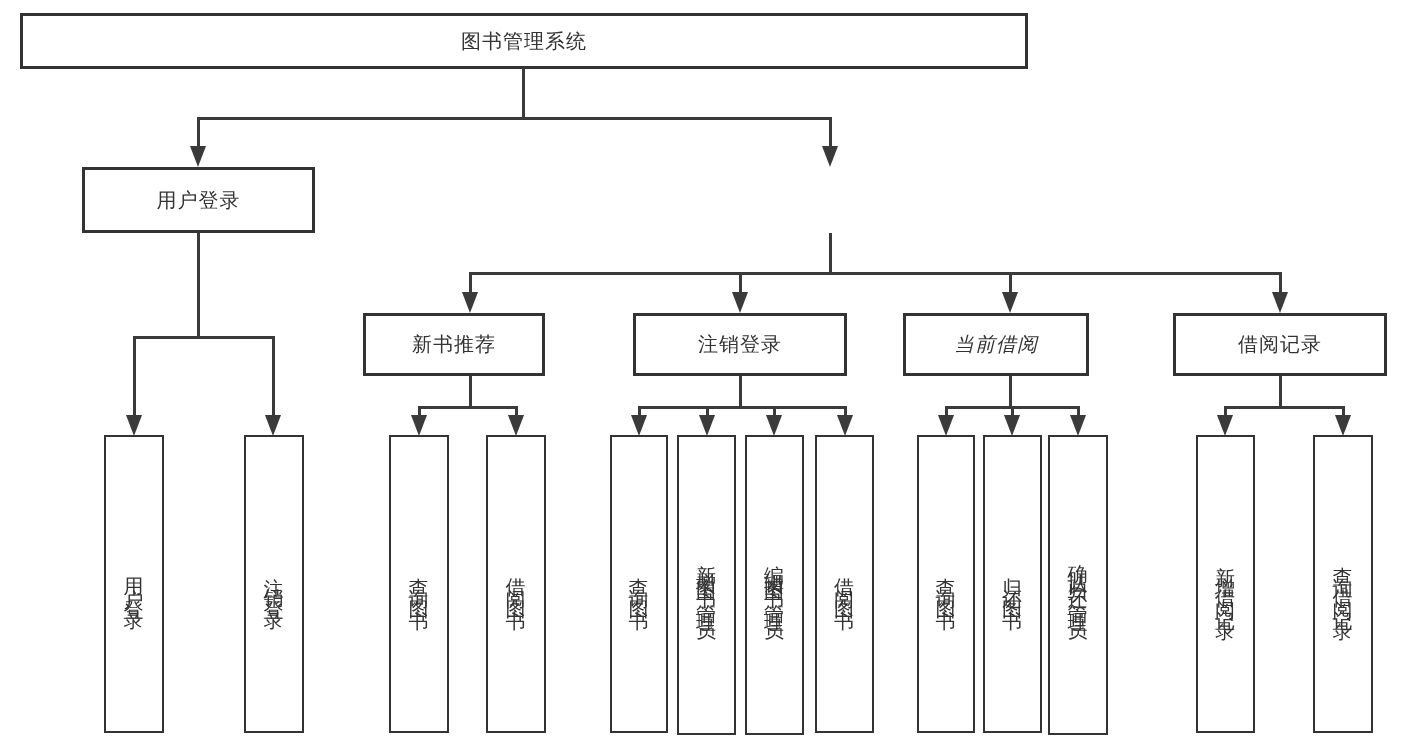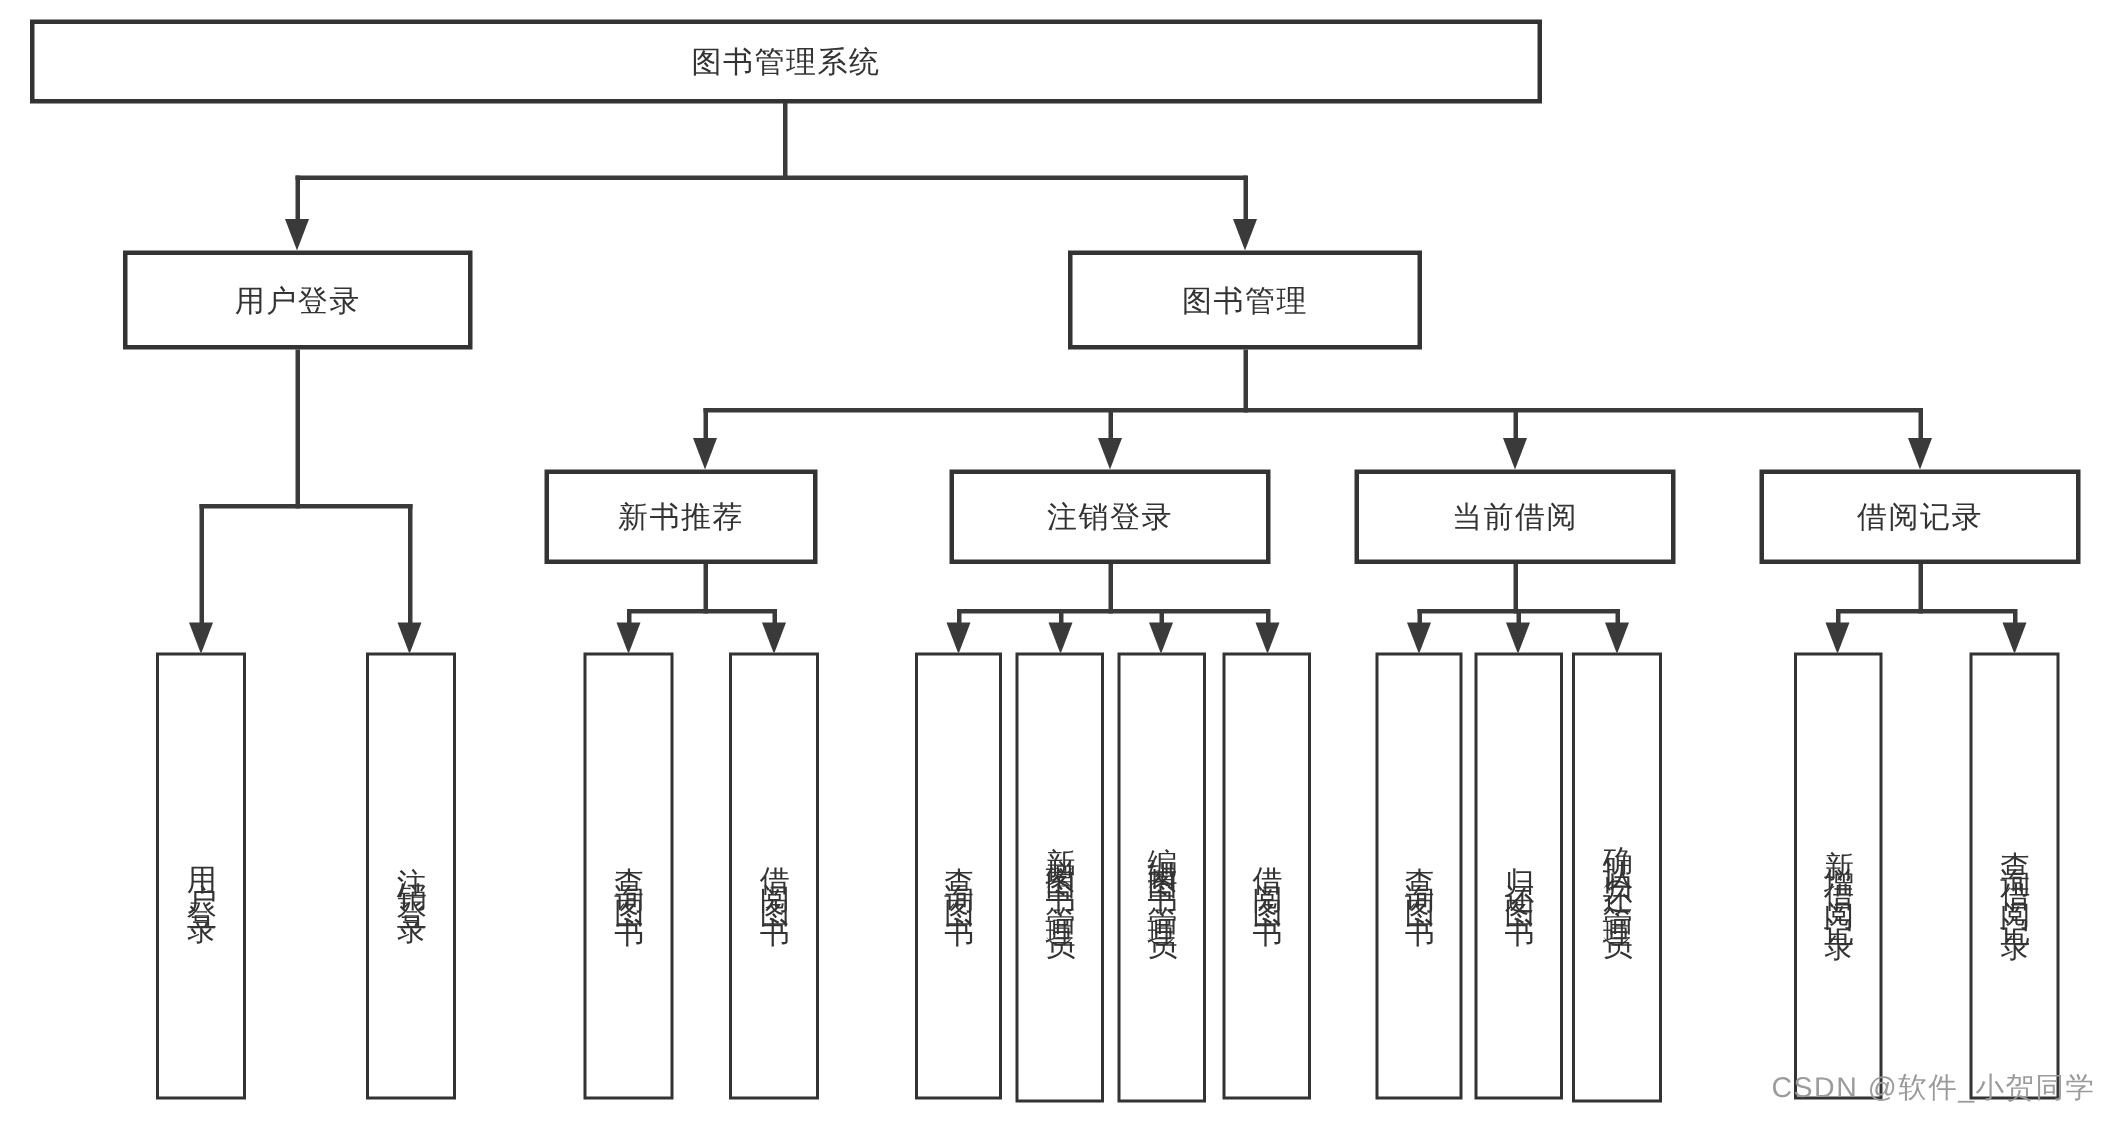--- a/index.html
+++ b/index.html
@@ -40,21 +40,20 @@
   <div class="box" style="left:20px;top:13px;width:1008px;height:56px;">图书管理系统</div>
 
   <div class="vline" style="left:522px;top:68px;height:51px;"></div>
   <div class="hline" style="left:197px;top:117px;width:634px;"></div>
   <div class="vline" style="left:197px;top:117px;height:35px;"></div>
   <div class="arrow" style="left:190px;top:146px;"></div>
   <div class="vline" style="left:829px;top:117px;height:35px;"></div>
   <div class="arrow" style="left:822px;top:146px;"></div>
 
   <div class="box" style="left:82px;top:167px;width:233px;height:66px;">用户登录</div>
-  <div class="box" style="left:712px;top:167px;width:236px;height:66px;">图书管理</div>
 
   <div class="vline" style="left:197px;top:233px;height:106px;"></div>
   <div class="hline" style="left:133px;top:336px;width:142px;"></div>
   <div class="vline" style="left:133px;top:336px;height:82px;"></div>
   <div class="arrow" style="left:126px;top:415px;"></div>
   <div class="vline" style="left:272px;top:336px;height:82px;"></div>
   <div class="arrow" style="left:265px;top:415px;"></div>
 
   <div class="vline" style="left:829px;top:233px;height:42px;"></div>
   <div class="hline" style="left:469px;top:272px;width:812px;"></div>
@@ -62,21 +61,21 @@
   <div class="arrow" style="left:462px;top:292px;"></div>
   <div class="vline" style="left:739px;top:272px;height:24px;"></div>
   <div class="arrow" style="left:732px;top:292px;"></div>
   <div class="vline" style="left:1009px;top:272px;height:24px;"></div>
   <div class="arrow" style="left:1002px;top:292px;"></div>
   <div class="vline" style="left:1279px;top:272px;height:24px;"></div>
   <div class="arrow" style="left:1272px;top:292px;"></div>
 
   <div class="box" style="left:363px;top:313px;width:182px;height:63px;">新书推荐</div>
   <div class="box" style="left:633px;top:313px;width:214px;height:63px;">注销登录</div>
-  <div class="box" style="left:903px;top:313px;width:214px;height:63px;">当前借阅</div>
+  <div class="box" style="left:903px;top:313px;width:186px;height:63px;font-style:italic;">当前借阅</div>
   <div class="box" style="left:1173px;top:313px;width:214px;height:63px;">借阅记录</div>
 
   <div class="vline" style="left:469px;top:376px;height:33px;"></div>
   <div class="hline" style="left:418px;top:406px;width:100px;"></div>
   <div class="vline" style="left:418px;top:406px;height:12px;"></div>
   <div class="arrow" style="left:411px;top:415px;"></div>
   <div class="vline" style="left:515px;top:406px;height:12px;"></div>
   <div class="arrow" style="left:508px;top:415px;"></div>
 
   <div class="vline" style="left:739px;top:376px;height:33px;"></div>
@@ -143,15 +142,14 @@
     <span class="vtext" style="letter-spacing:8px;">确认归还（管理员）</span>
   </div>
 
   <div class="tallbox" style="left:1196px;top:435px;width:59px;height:298px;">
     <span class="vtext">新增借阅记录</span>
   </div>
   <div class="tallbox" style="left:1313px;top:435px;width:60px;height:298px;">
     <span class="vtext">查询借阅记录</span>
   </div>
 
-  <div class="watermark">CSDN @软件_小贺同学</div>
 
 </div>
 
 </body></html>

